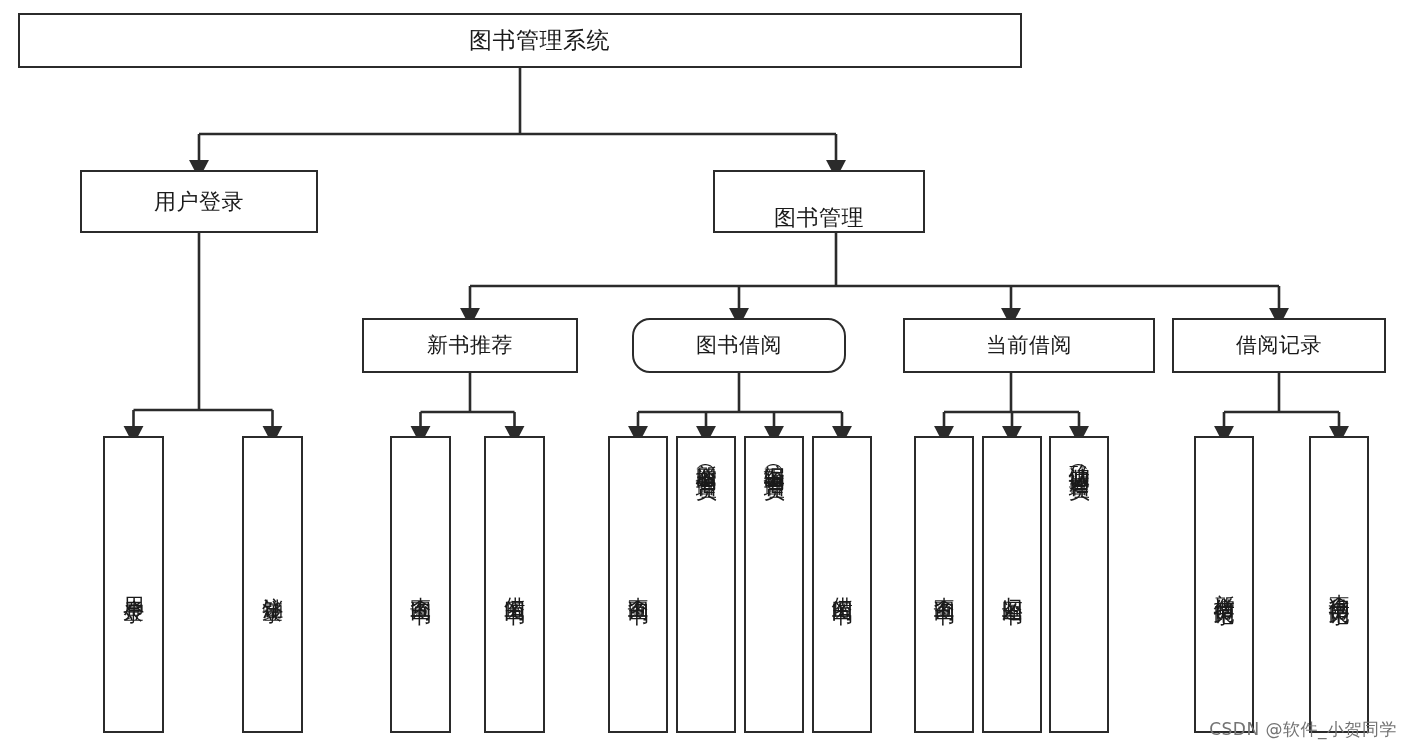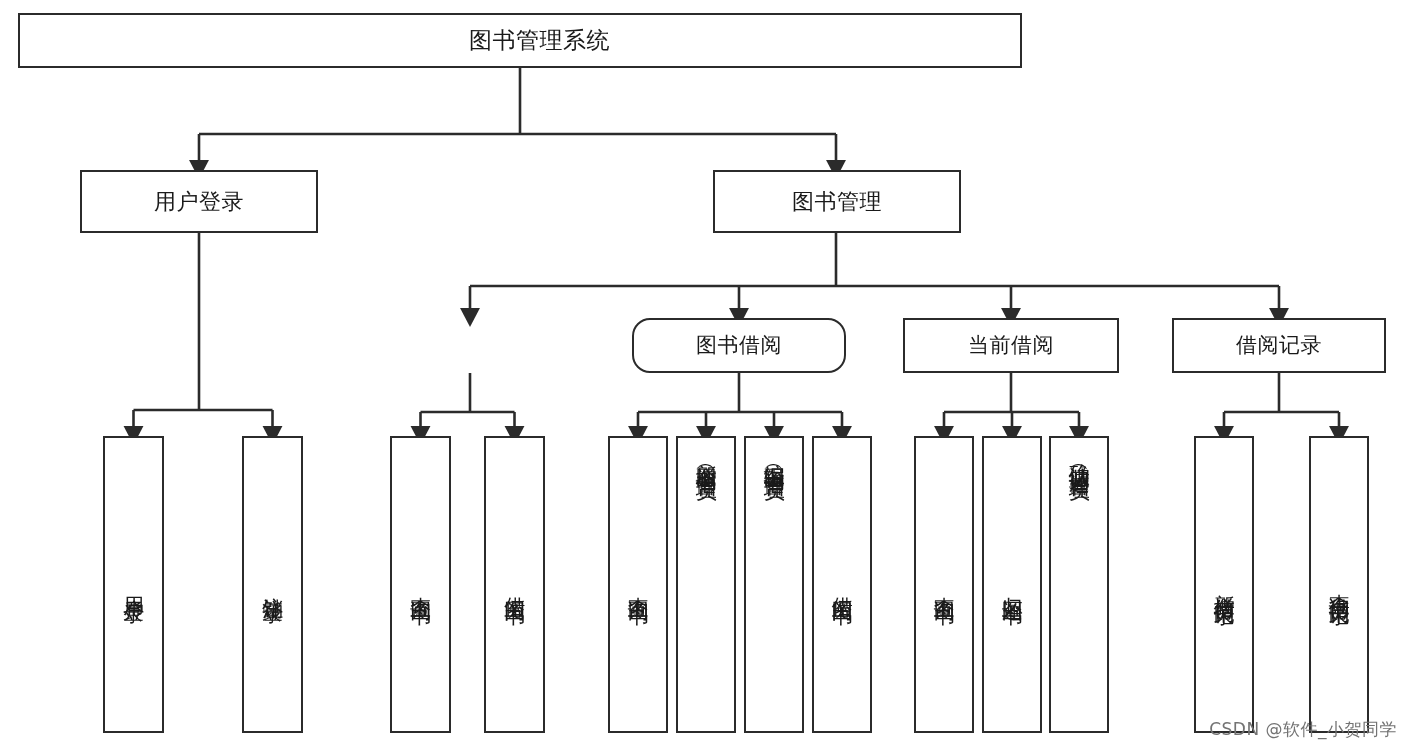--- a/index.html
+++ b/index.html
@@ -128,28 +128,31 @@
       </g>
   </svg>
 
   <div class="node node-root" style="left: 18px; top: 13px; width: 1004px; height: 55px;">
     <span class="node-label">图书管理系统</span>
   </div>
 
   <div class="node node-l1" style="left: 80px; top: 170px; width: 238px; height: 63px;">
     <span class="node-label">用户登录</span>
   </div>
-  <div class="node node-l1" style="left: 713px; top: 170px; width: 248px; height: 63px;">
+  <div class="node node-l1" style="left: 713px; top: 170px; width: 212px; height: 63px; align-items: flex-end;">
     <span class="node-label">图书管理</span>
   </div>
 
+  <div class="node node-l2" style="left: 362px; top: 318px; width: 216px; height: 55px;">
+    <span class="node-label">新书推荐</span>
+  </div>
   <div class="node node-l2" style="left: 632px; top: 318px; width: 214px; height: 55px; border-radius: 18px;">
     <span class="node-label">图书借阅</span>
   </div>
-  <div class="node node-l2" style="left: 903px; top: 318px; width: 216px; height: 55px;">
+  <div class="node node-l2" style="left: 903px; top: 318px; width: 252px; height: 55px;">
     <span class="node-label">当前借阅</span>
   </div>
   <div class="node node-l2" style="left: 1172px; top: 318px; width: 214px; height: 55px;">
     <span class="node-label">借阅记录</span>
   </div>
 
   <div class="node node-leaf leaf-center" style="left: 103px; top: 436px; width: 61px; height: 297px;">
     <span class="node-label">用户登录</span>
   </div>
   <div class="node node-leaf leaf-center" style="left: 242px; top: 436px; width: 61px; height: 297px;">

